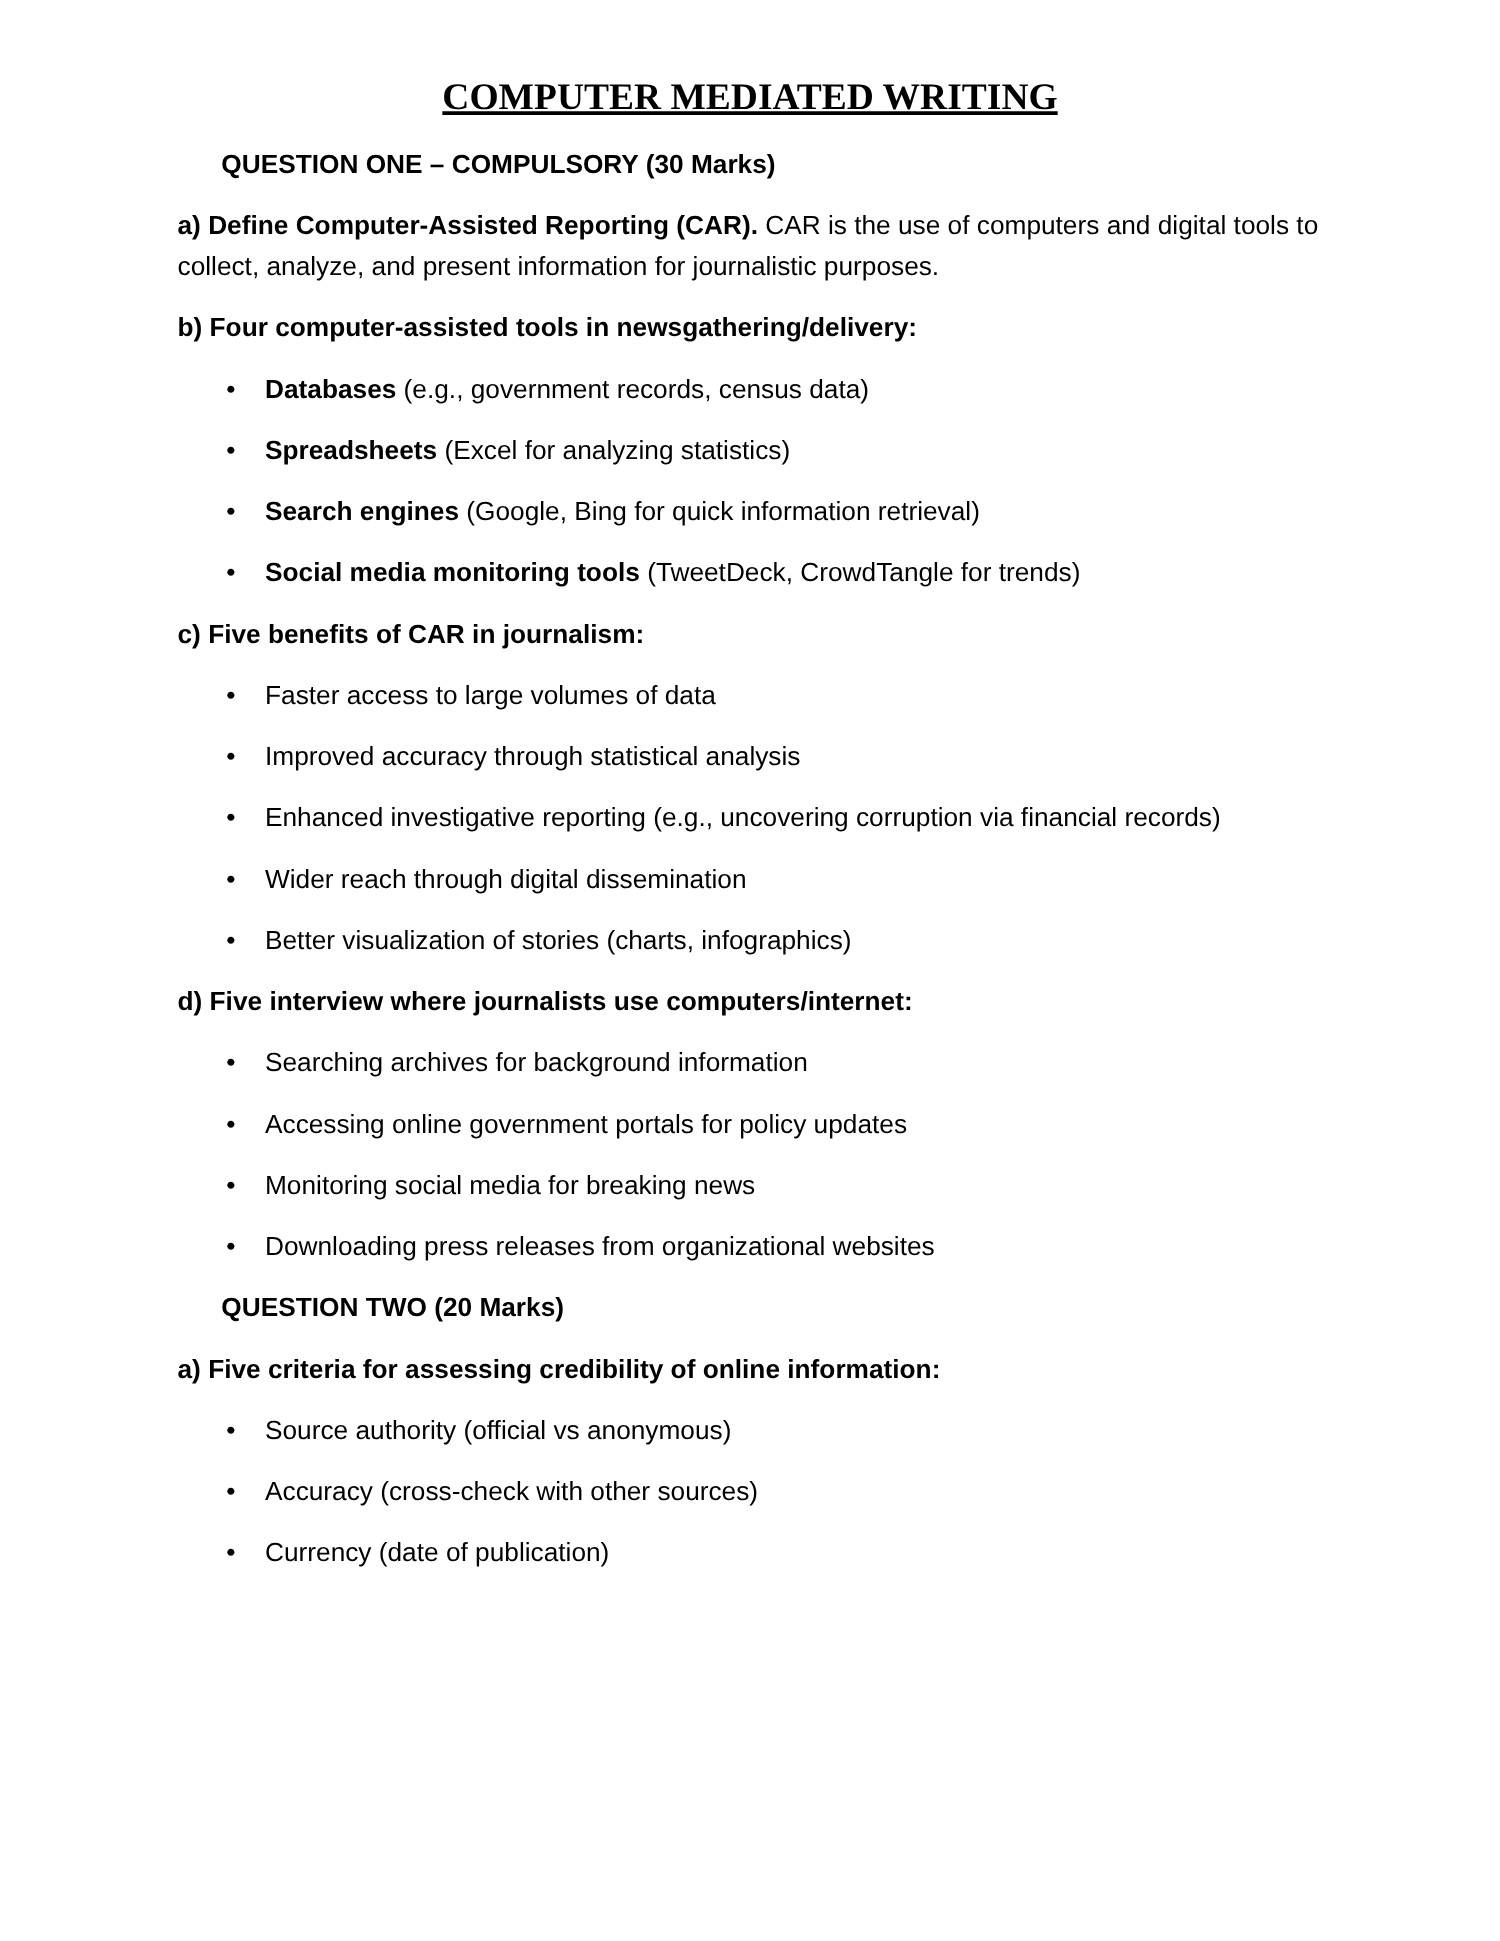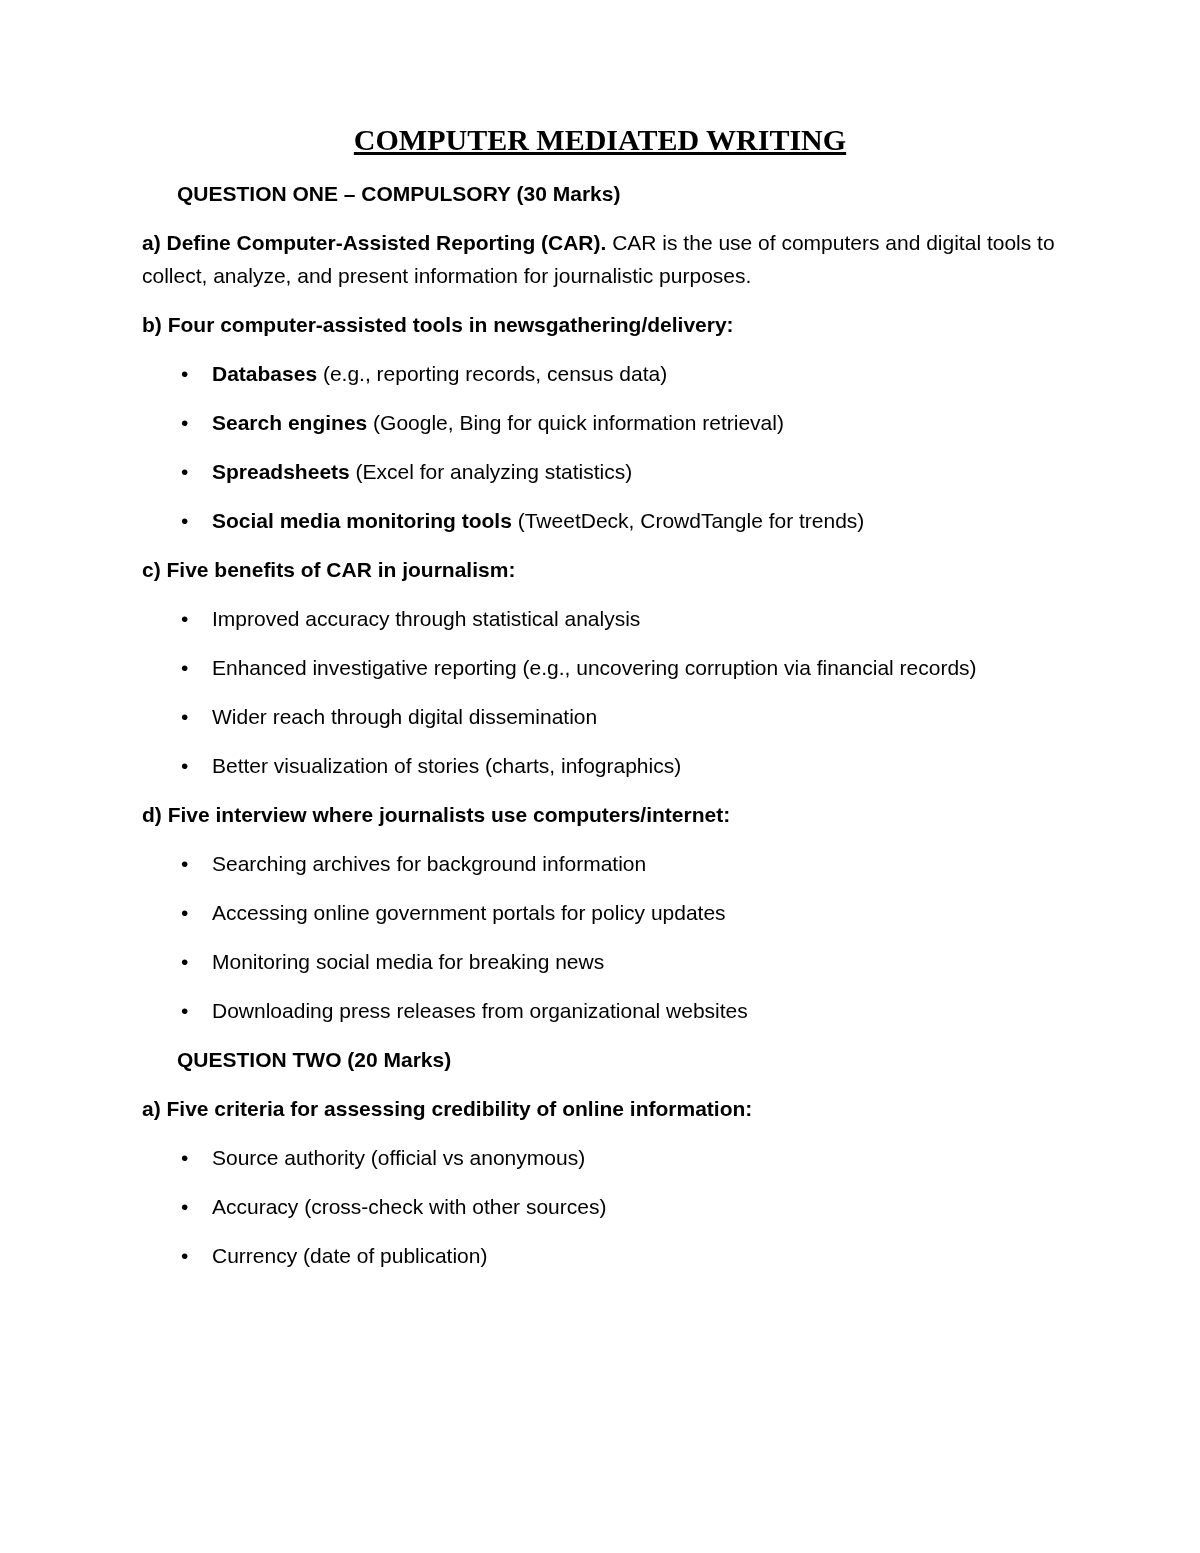--- a/index.html
+++ b/index.html
@@ -6,21 +6,21 @@
     margin: 0;
     padding: 0;
     background: #ffffff;
   }
   .page {
     position: relative;
     width: 1200px;
     height: 1553px;
     background: #ffffff;
     box-sizing: border-box;
-    padding: 118px 143px 0 142px;
+    padding: 56px 143px 0 142px;
     font-family: "Liberation Sans", sans-serif;
     font-size: 21px;
     line-height: 33px;
     color: #000000;
     overflow: hidden;
   }
   .doc-title {
     font-family: "Liberation Serif", serif;
     font-size: 30px;
     font-weight: bold;
@@ -71,29 +71,30 @@
 
   <h1 class="doc-title">COMPUTER MEDIATED WRITING</h1>
 
   <p class="q-heading">QUESTION ONE – COMPULSORY (30 Marks)</p>
 
   <p class="para"><span class="lead">a) Define Computer-Assisted Reporting (CAR).</span><span> CAR is the use of computers and digital tools to collect, analyze, and present information for journalistic purposes.</span></p>
 
   <p class="section-heading">b) Four computer-assisted tools in newsgathering/delivery:</p>
 
   <ul class="blist">
-    <li><span class="lead">Databases</span><span> (e.g., reporting records, census data)</span></li>
+    <li><span class="lead">Databases</span><span> (e.g., government records, census data)</span></li>
+    <li><span class="lead">Spreadsheets</span><span> (Excel for analyzing statistics)</span></li>
     <li><span class="lead">Search engines</span><span> (Google, Bing for quick information retrieval)</span></li>
-    <li><span class="lead">Spreadsheets</span><span> (Excel for analyzing statistics)</span></li>
     <li><span class="lead">Social media monitoring tools</span><span> (TweetDeck, CrowdTangle for trends)</span></li>
   </ul>
 
   <p class="section-heading">c) Five benefits of CAR in journalism:</p>
 
   <ul class="blist">
+    <li>Faster access to large volumes of data</li>
     <li>Improved accuracy through statistical analysis</li>
     <li>Enhanced investigative reporting (e.g., uncovering corruption via financial records)</li>
     <li>Wider reach through digital dissemination</li>
     <li>Better visualization of stories (charts, infographics)</li>
   </ul>
 
   <p class="section-heading">d) Five interview where journalists use computers/internet:</p>
 
   <ul class="blist">
     <li>Searching archives for background information</li>

